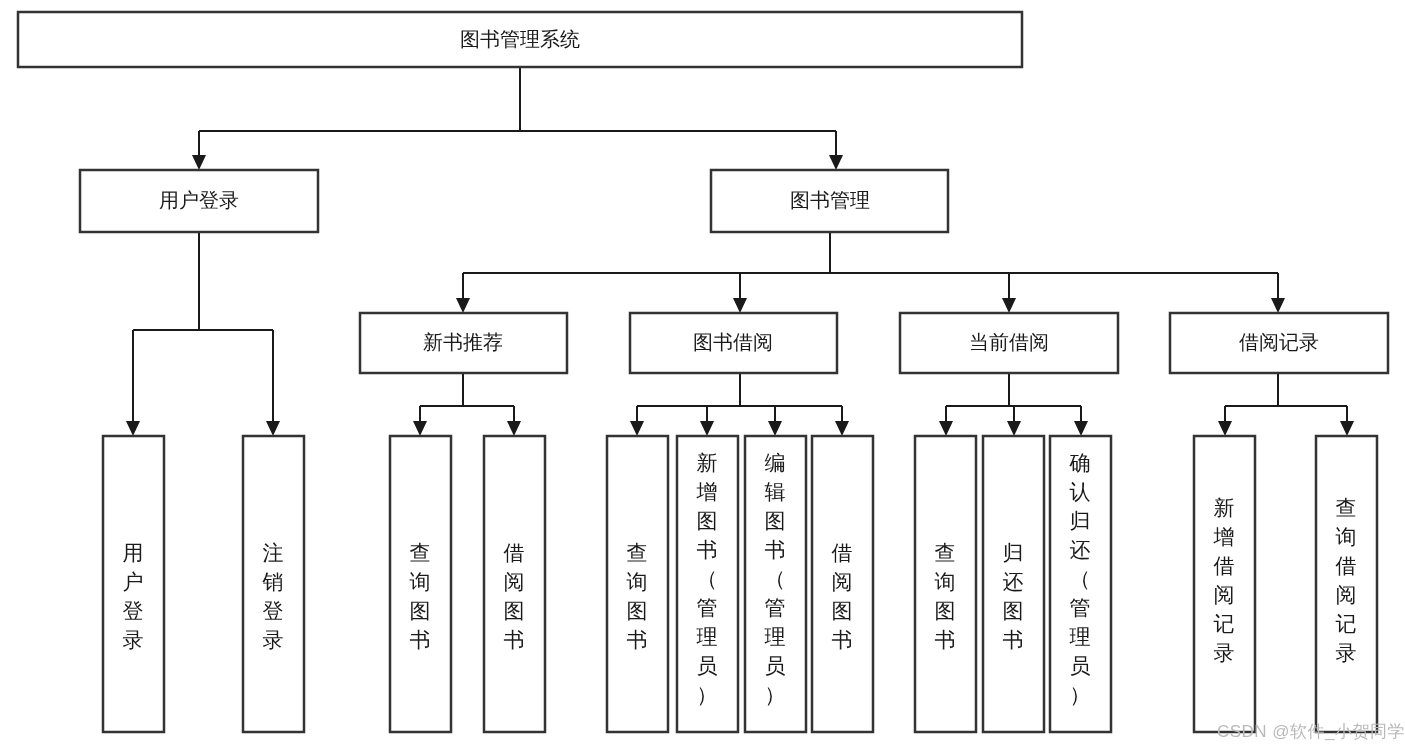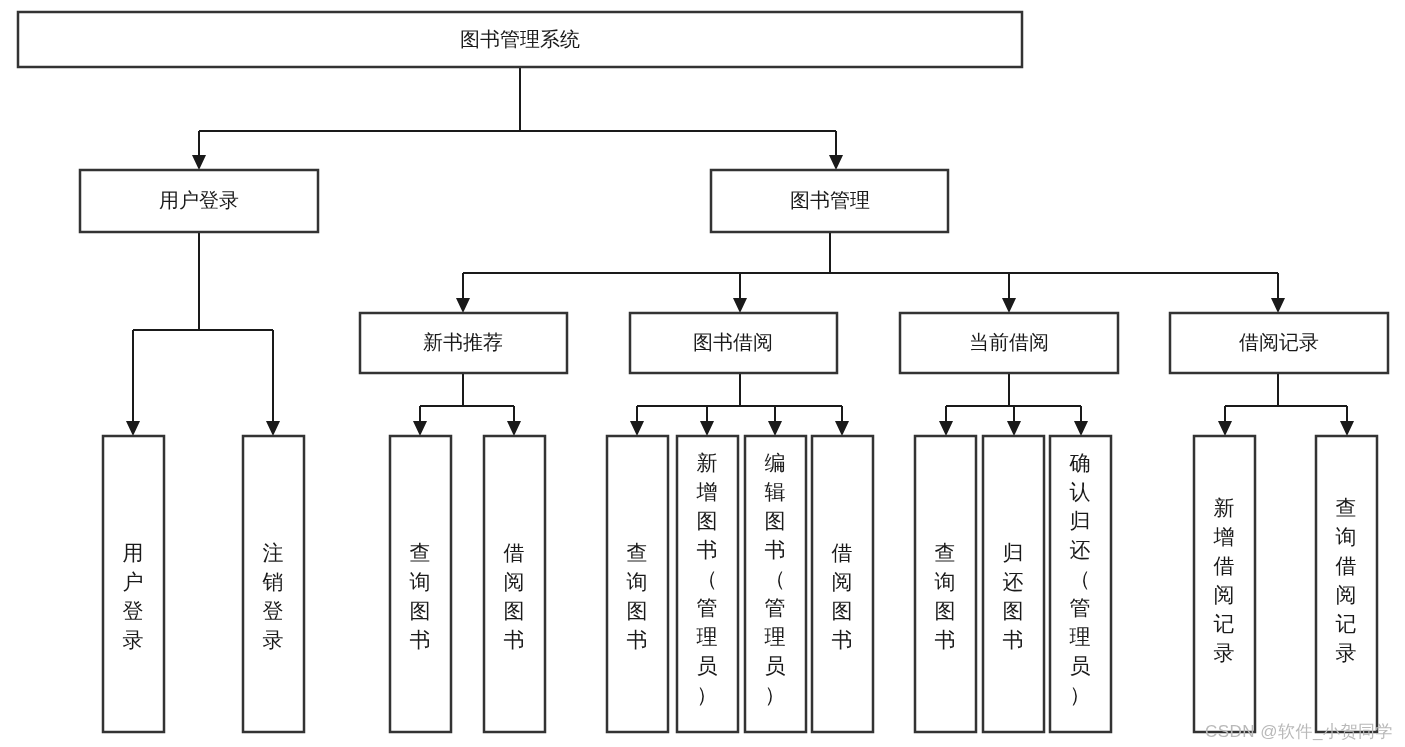--- a/index.html
+++ b/index.html
@@ -43,21 +43,21 @@
     stroke: #1a1a1a;
     stroke-width: 2;
     fill: none;
   }
   .arrow-head {
     fill: #1a1a1a;
     stroke: none;
   }
   .watermark {
     position: absolute;
-    right: 12px;
+    right: 0;
     bottom: 4px;
     font-family: "Liberation Sans", "DejaVu Sans", sans-serif;
     font-size: 17px;
     color: #b9b9b9;
     white-space: nowrap;
     letter-spacing: 0.5px;
   }
 </style>
 </head>
 <body>

